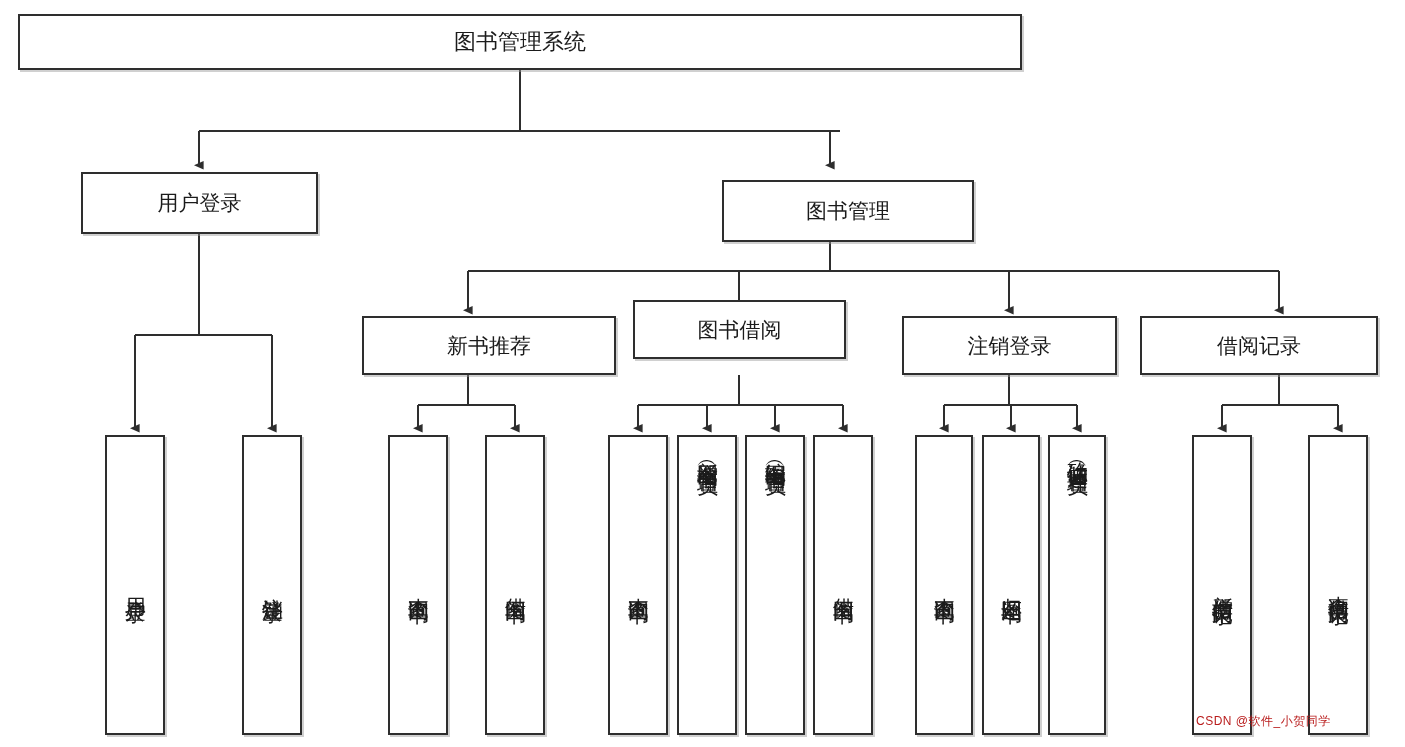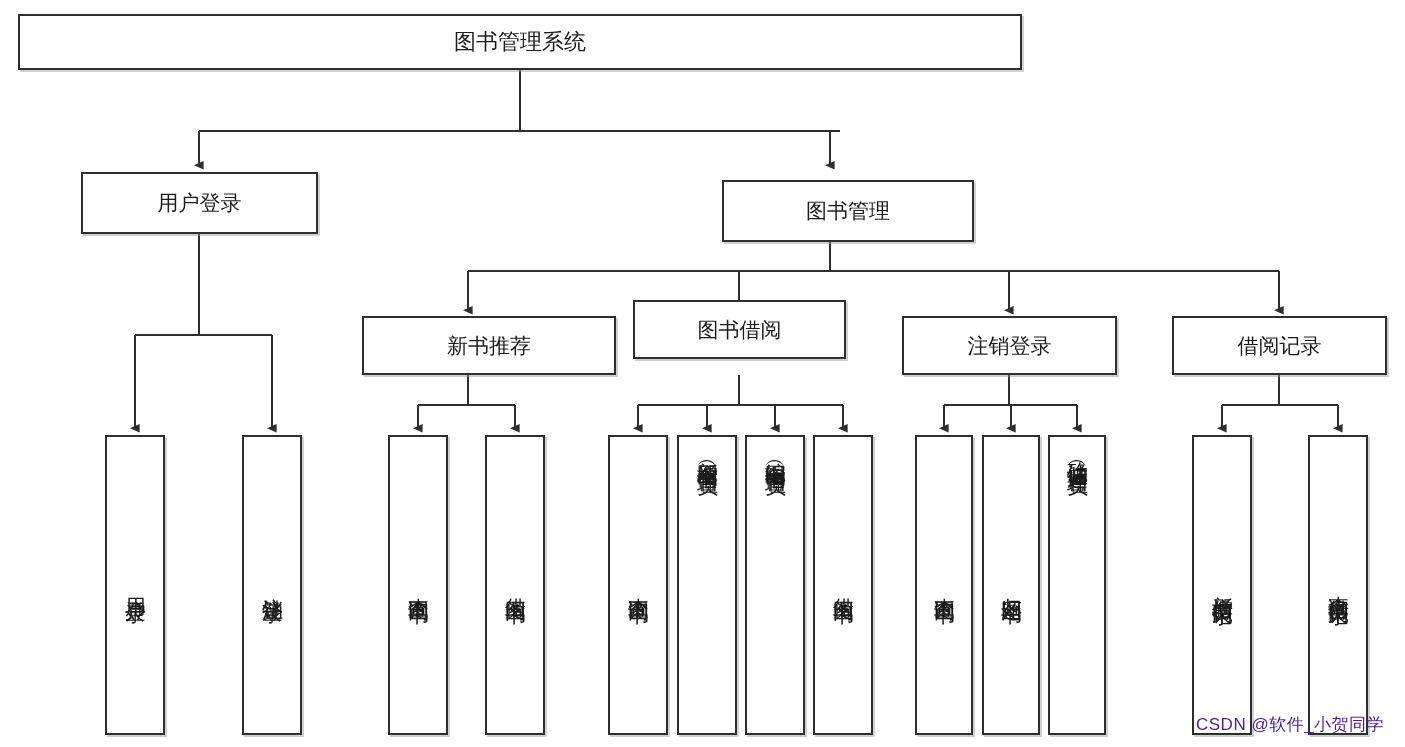--- a/index.html
+++ b/index.html
@@ -60,22 +60,22 @@
     font-size: 21px;
     line-height: 1.18;
     letter-spacing: 2px;
     margin: 0 auto;
   }
   .node.vertical.center-v {
     align-items: center;
   }
   .watermark {
     position: absolute;
-    color: #4c1d95;
-    font-size: 17px;
+    color: #b91c1c;
+    font-size: 12px;
     white-space: nowrap;
     letter-spacing: 0.5px;
     z-index: 3;
   }
 </style>
 </head>
 <body>
 
 <div id="canvas">
 
@@ -144,21 +144,21 @@
 
   <div class="node horizontal" style="left:362px; top:316px; width:254px; height:59px;">
     <span class="label">新书推荐</span>
   </div>
   <div class="node horizontal" style="left:633px; top:300px; width:213px; height:59px;">
     <span class="label">图书借阅</span>
   </div>
   <div class="node horizontal" style="left:902px; top:316px; width:215px; height:59px;">
     <span class="label">注销登录</span>
   </div>
-  <div class="node horizontal" style="left:1172px; top:316px; width:215px; height:59px;">
+  <div class="node horizontal" style="left:1140px; top:316px; width:238px; height:59px;">
     <span class="label">借阅记录</span>
   </div>
 
   <div class="node vertical center-v" style="left:105px; top:435px; width:60px; height:300px;">
     <span class="label">用户登录</span>
   </div>
   <div class="node vertical center-v" style="left:242px; top:435px; width:60px; height:300px;">
     <span class="label">注销登录</span>
   </div>
 

